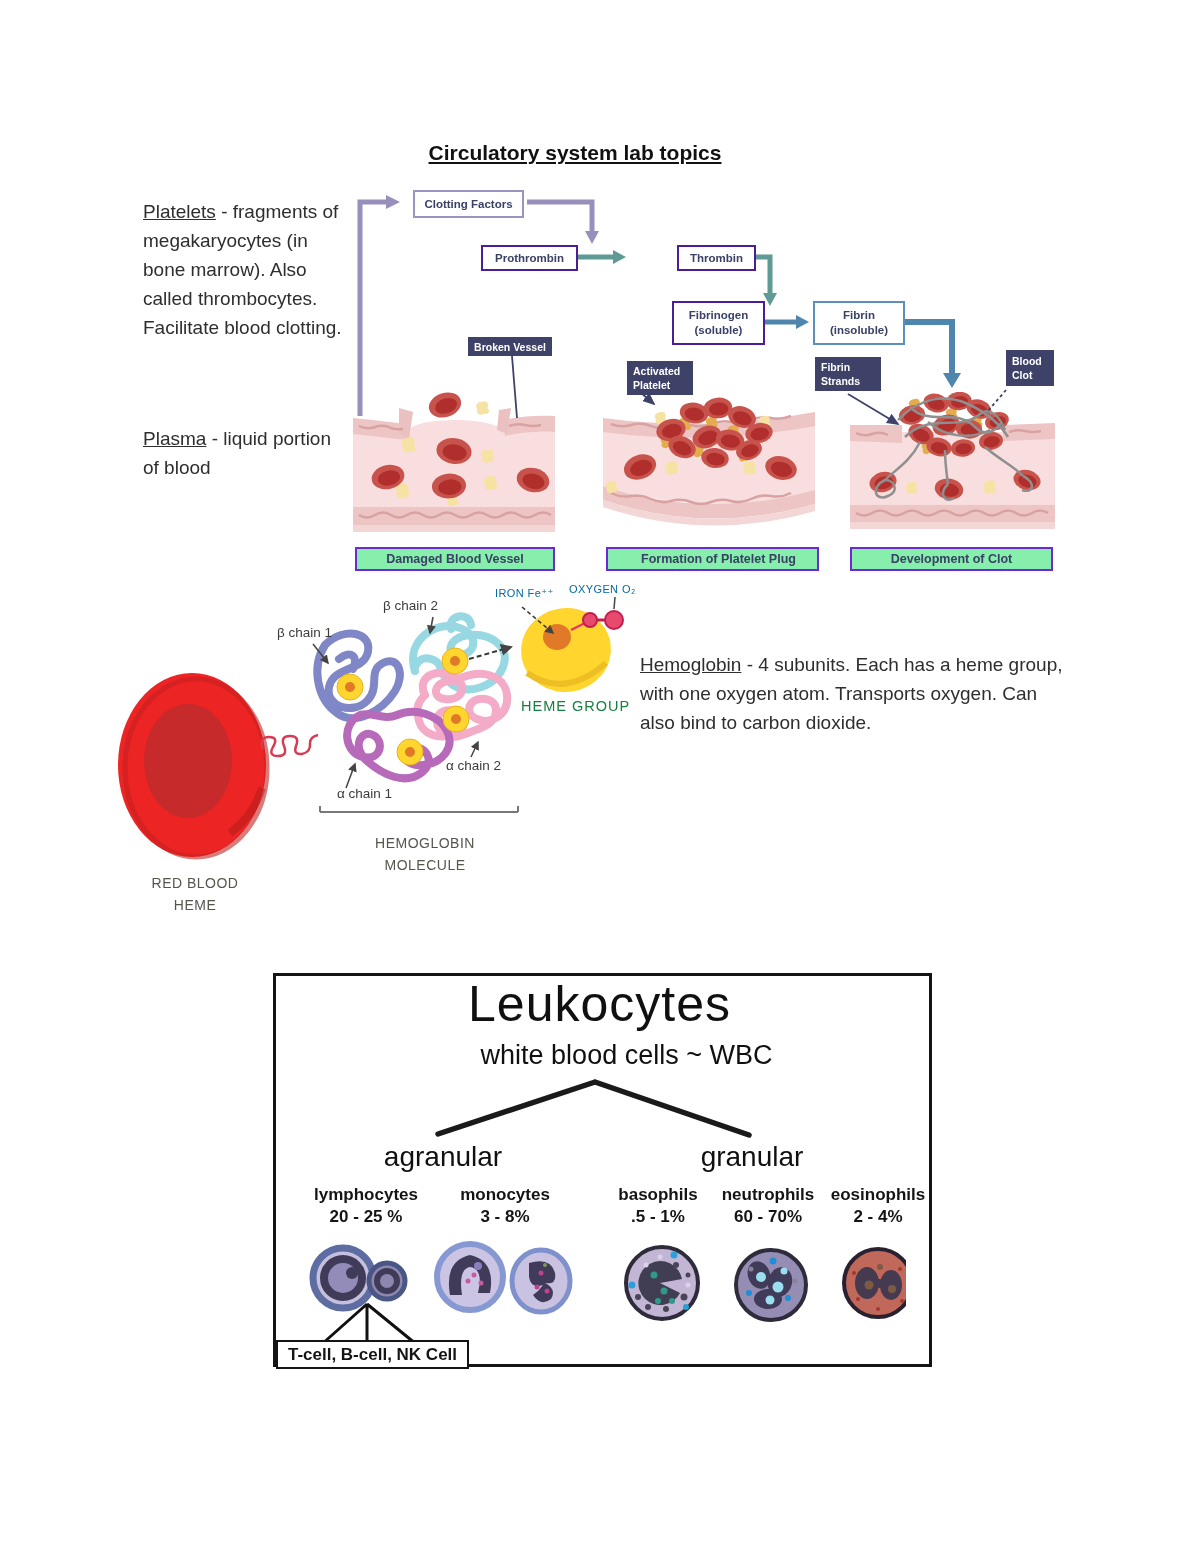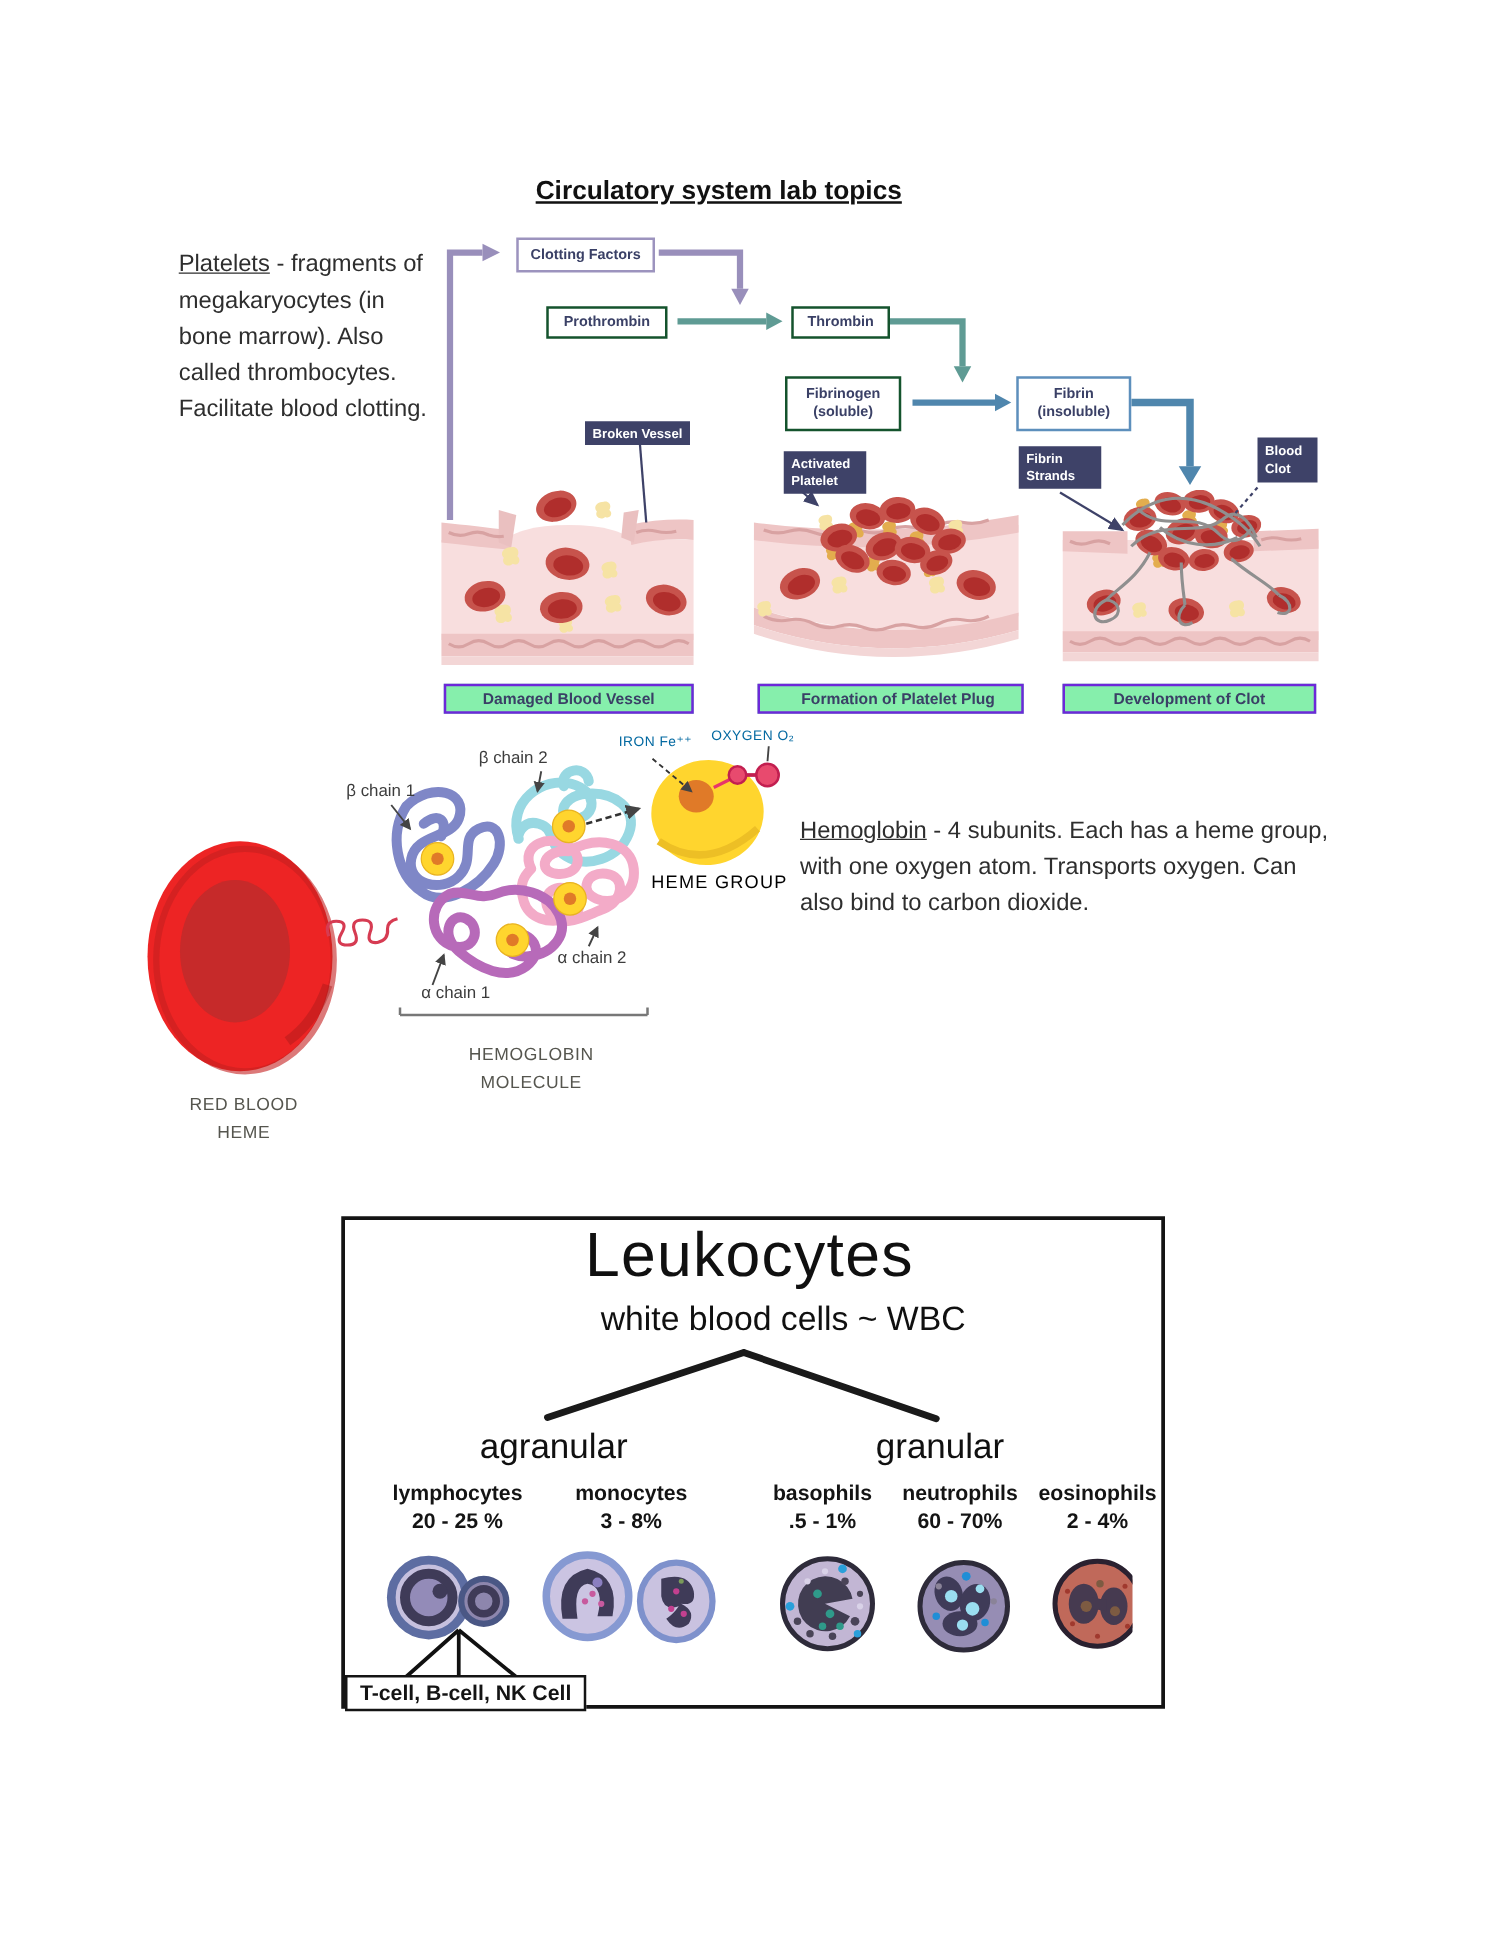--- a/index.html
+++ b/index.html
@@ -6,29 +6,29 @@
   .page{position:relative;width:1200px;height:1553px;background:#fff;overflow:hidden;
         font-family:"Liberation Sans","DejaVu Sans",sans-serif;color:#2b2b2b;}
   .abs{position:absolute;}
   .title{font-size:21px;font-weight:700;text-decoration:underline;color:#111;text-align:center;}
   .note{font-size:19px;line-height:29px;color:#2e2e2e;}
   .note .term{text-decoration:underline;}
   .fc-box{position:absolute;background:#fff;display:flex;flex-direction:column;align-items:center;
           justify-content:center;font-weight:700;color:#3a4066;text-align:center;font-size:11.5px;
           line-height:15px;}
   .b-purple{border:2px solid #9c93be;}
-  .b-teal{border:2px solid #14532d;}
+  .b-teal{border:2px solid #4c1d95;margin-left:44px;}
   .b-blue{border:2px solid #5d8fbc;}
   .dk{position:absolute;background:#3e4268;color:#fff;font-size:10.5px;font-weight:700;
       line-height:14px;display:flex;flex-direction:column;justify-content:center;padding-left:6px;}
   .cap{position:absolute;background:#86efac;border:2px solid #6d28d9;color:#3a4066;font-weight:700;
        font-size:12.5px;display:flex;align-items:center;justify-content:center;}
   .hlabel{position:absolute;font-size:13.5px;color:#3c3c3c;}
   .hsmall{position:absolute;font-size:11px;color:#0369a1;letter-spacing:.4px;}
-  .hgray{position:absolute;font-size:14.5px;color:#000000;letter-spacing:1px;}
+  .hgray{position:absolute;font-size:14.5px;color:#15803d;letter-spacing:1px;}
   .figcap{position:absolute;font-size:14px;color:#55554e;letter-spacing:.5px;line-height:22px;text-align:center;}
   .leuko-box{position:absolute;border:3px solid #141414;background:#fff;}
   .leuko-title{position:absolute;font-size:50px;color:#101010;text-align:center;letter-spacing:1px;}
   .leuko-sub{position:absolute;font-size:27px;color:#101010;text-align:center;}
   .branch{position:absolute;font-size:28px;color:#101010;text-align:center;}
   .wbc-col{position:absolute;width:130px;text-align:center;font-size:17px;font-weight:700;
            line-height:22px;color:#141414;}
   .tcell{position:absolute;background:#fff;border:2px solid #141414;display:flex;align-items:center;
          justify-content:center;font-size:17px;font-weight:700;color:#141414;}
   svg{display:block;}
@@ -36,20 +36,23 @@
 </head>
 <body>
 
 <div class="page">
 
   <div class="abs note" style="left:143px;top:197px;width:212px;">
     <span class="term">Platelets</span><span> - fragments of megakaryocytes (in bone marrow). Also called thrombocytes. Facilitate blood clotting.</span>
   </div>
 
   <div class="abs title" style="left:375px;top:141px;width:400px;">Circulatory system lab topics</div>
+  <div class="abs note" style="left:143px;top:424px;width:190px;">
+    <span class="term">Plasma</span><span> - liquid portion of blood</span>
+  </div>
 
   <svg class="abs" style="left:353px;top:388px;" width="202" height="158" viewBox="0 0 202 158">
     <defs>
       <g id="rbc">
         <ellipse rx="11" ry="8" fill="#c7534c"></ellipse>
         <ellipse cx="0.5" cy="0.8" rx="7.5" ry="5" fill="#b02e2c"></ellipse>
       </g>
       <g id="plt">
           <path d="M0,-6 C4,-7 6,-3 4,0 C7,2 5,7 1,5 C-2,8 -7,5 -5,1 C-8,-2 -5,-6 0,-6 Z" fill="#f6e3a4"></path>
         </g>

